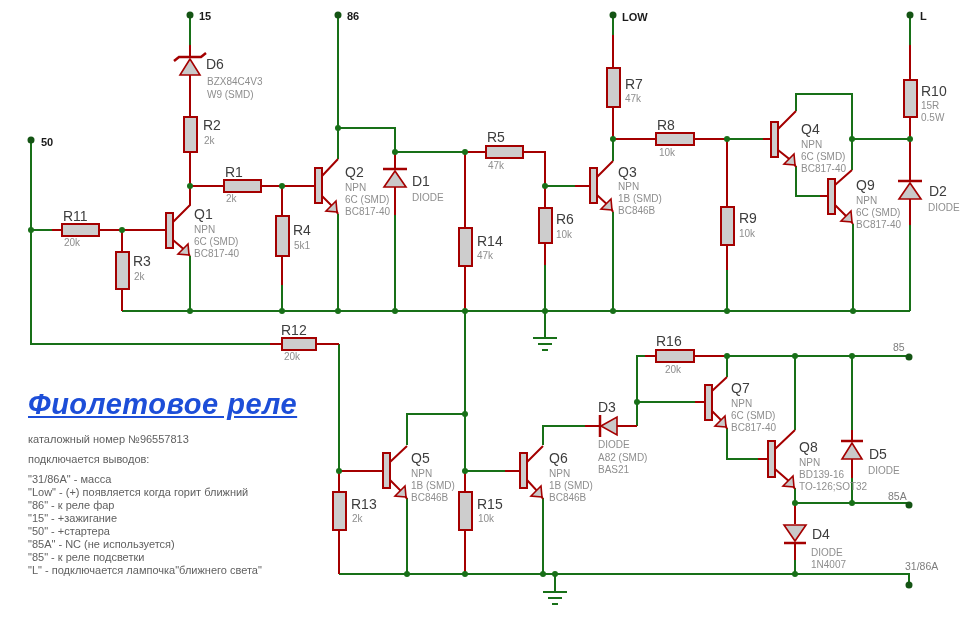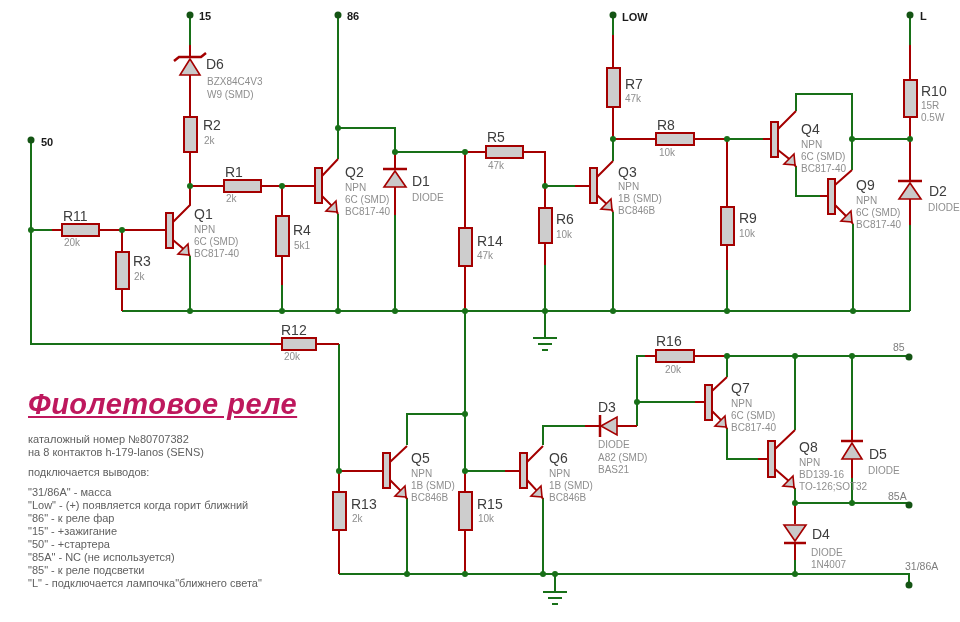--- a/index.html
+++ b/index.html
@@ -13,21 +13,21 @@
   .tri{fill:#c9c9c9;stroke:#a40000;stroke-width:1.6;}
   .bar{stroke:#a40000;stroke-width:2.5;fill:none;}
   .dot{fill:#187018;}
   .pindot{fill:#145414;}
   text{user-select:none;}
   .cname{font-size:14px;fill:#3d3d3d;}
   .cval{font-size:10px;fill:#8e8e8e;}
   .pin{font-size:11px;font-weight:bold;fill:#1b1b1b;}
   .pinr{font-size:10.5px;fill:#7d7d7d;}
   #title{position:absolute;left:28px;top:388px;font-size:29px;font-weight:bold;font-style:italic;
-         text-decoration:underline;color:#be185d;letter-spacing:.5px;white-space:nowrap;}
+         text-decoration:underline;color:#1d4ed8;letter-spacing:.5px;white-space:nowrap;}
   #notes{position:absolute;left:28px;top:433px;font-size:11px;color:#606060;line-height:13px;white-space:nowrap;}
   #notes .gap1{height:7px;} #notes .gap2{height:7px;}
 </style>
 </head>
 <body>
 
 <div id="stage">
 <svg width="960" height="622" viewBox="0 0 960 622">
 
   <g>
@@ -333,22 +333,21 @@
     <text class="pinr" x="888" y="500">85A</text>
   </g>
   <g>
     <circle class="pindot" cx="909" cy="585" r="3.5"></circle>
     <text class="pinr" x="905" y="570">31/86A</text>
   </g>
 </svg>
 
   <div id="title">Фиолетовое реле</div>
   <div id="notes">
-    <div>каталожный номер №80707382</div>
-    <div>на 8 контактов h-179-lanos (SENS)</div>
+    <div>каталожный номер №96557813</div>
     <div class="gap1"></div>
     <div>подключается выводов:</div>
     <div class="gap2"></div>
     <div>"31/86A" - масса</div>
     <div>"Low" - (+) появляется когда горит ближний</div>
     <div>"86" - к реле фар</div>
     <div>"15" - +зажигание</div>
     <div>"50" - +стартера</div>
     <div>"85A" - NC (не используется)</div>
     <div>"85" - к реле подсветки</div>

